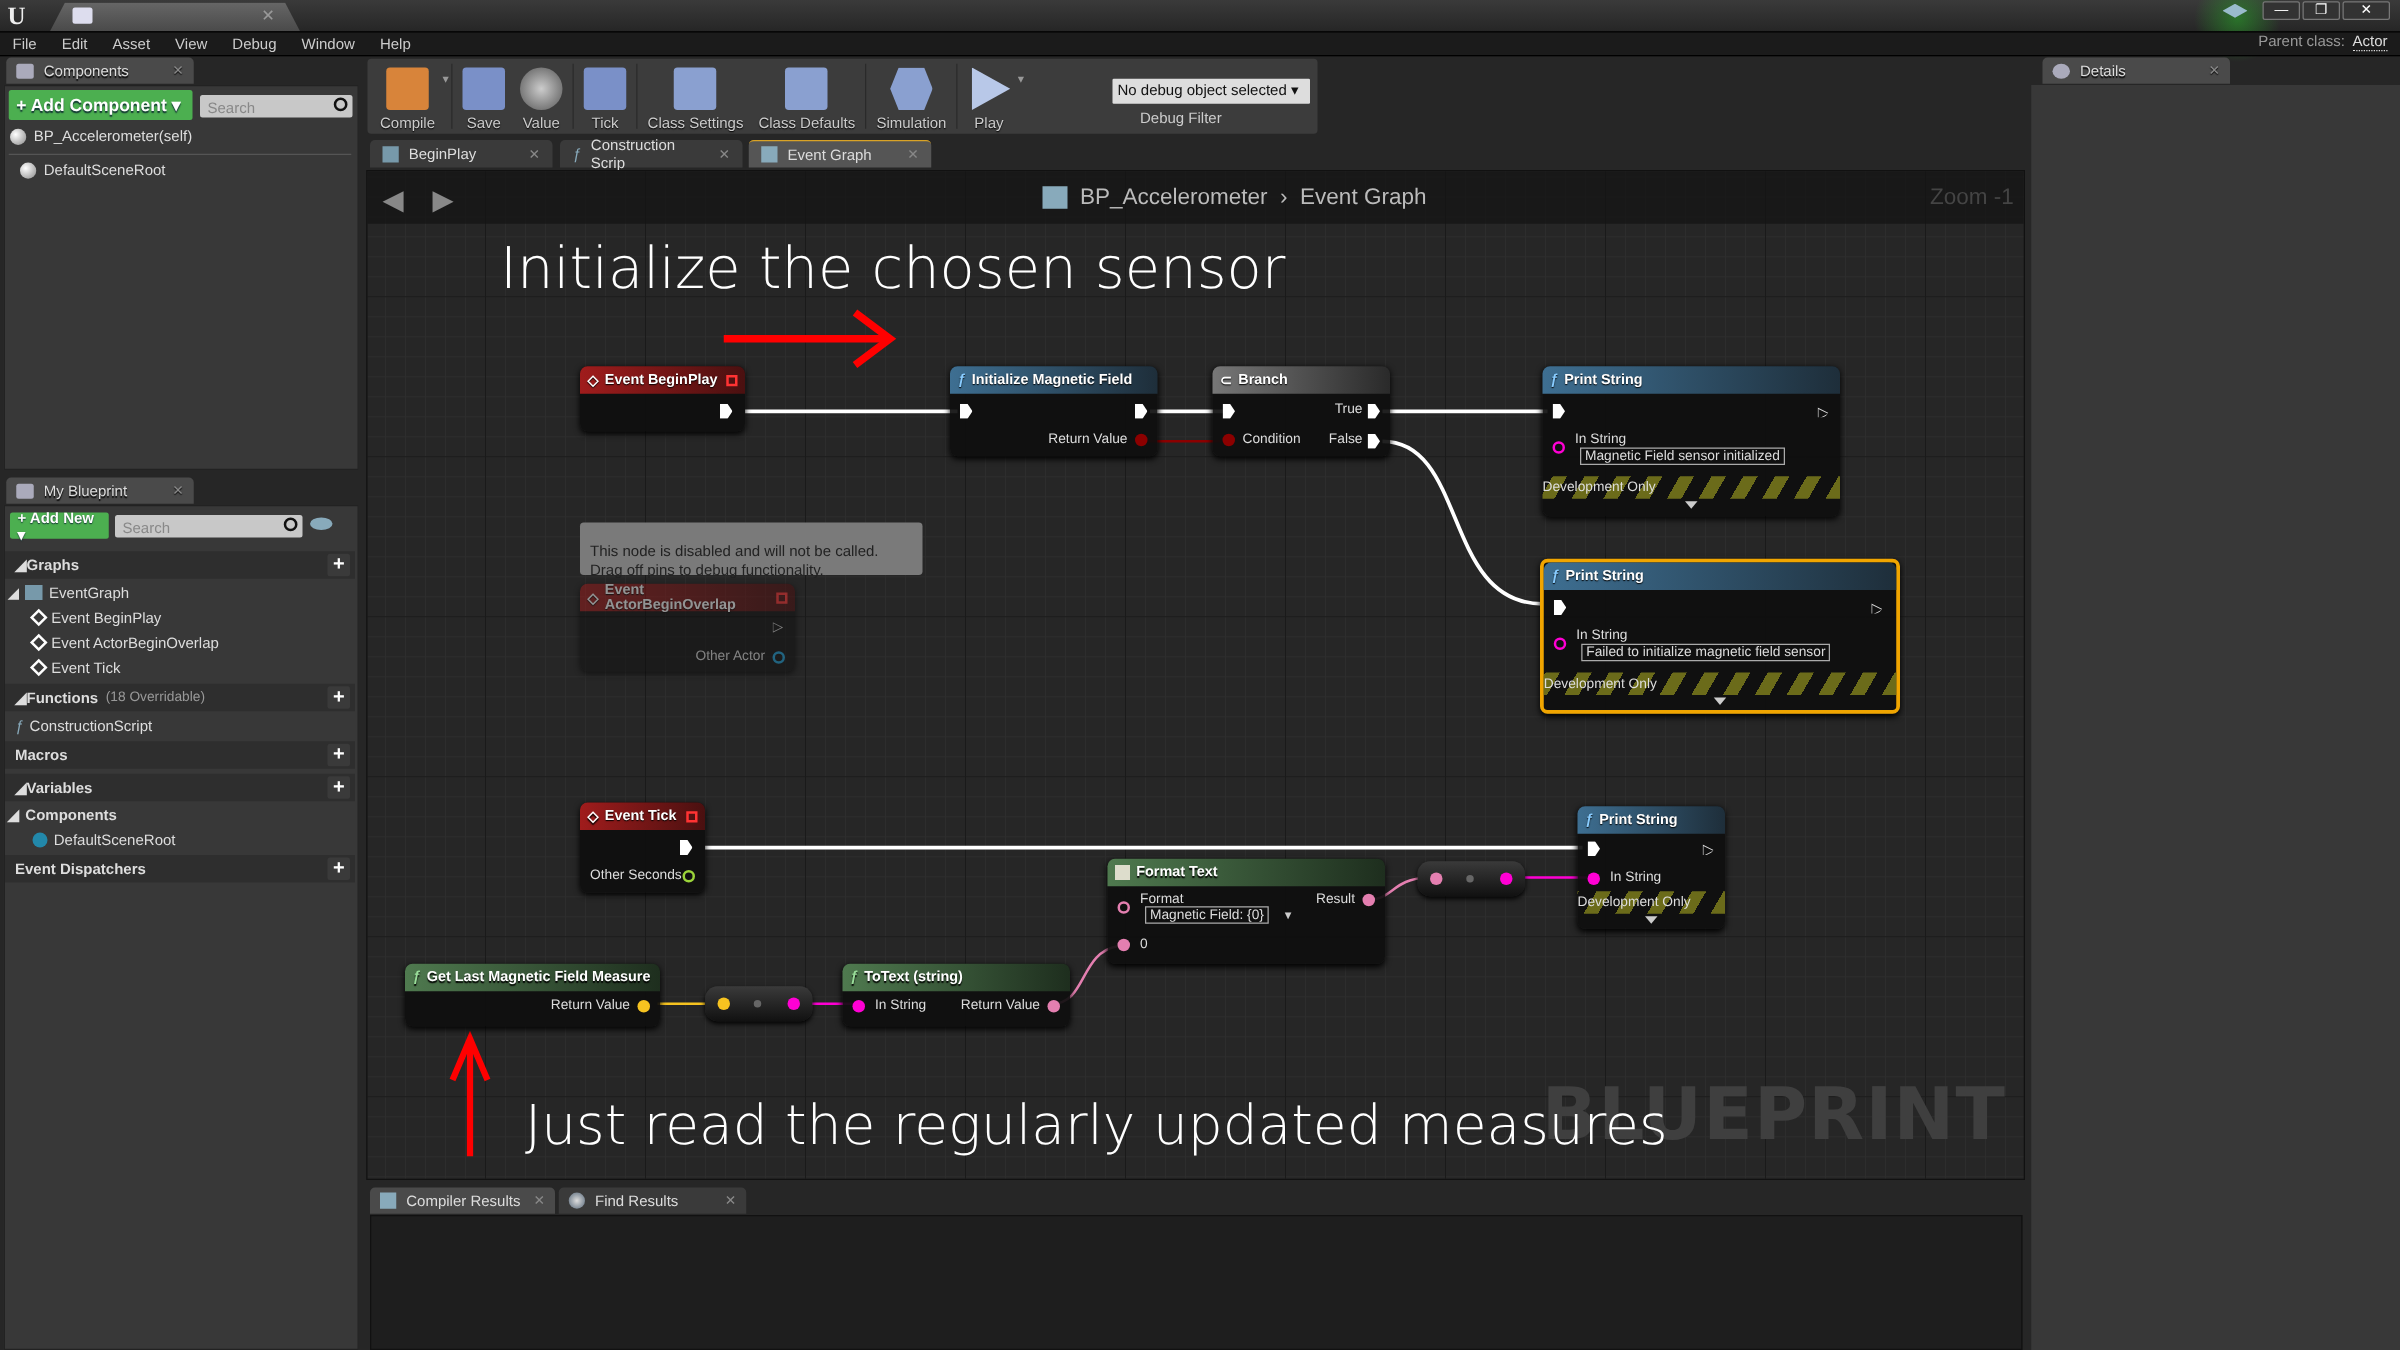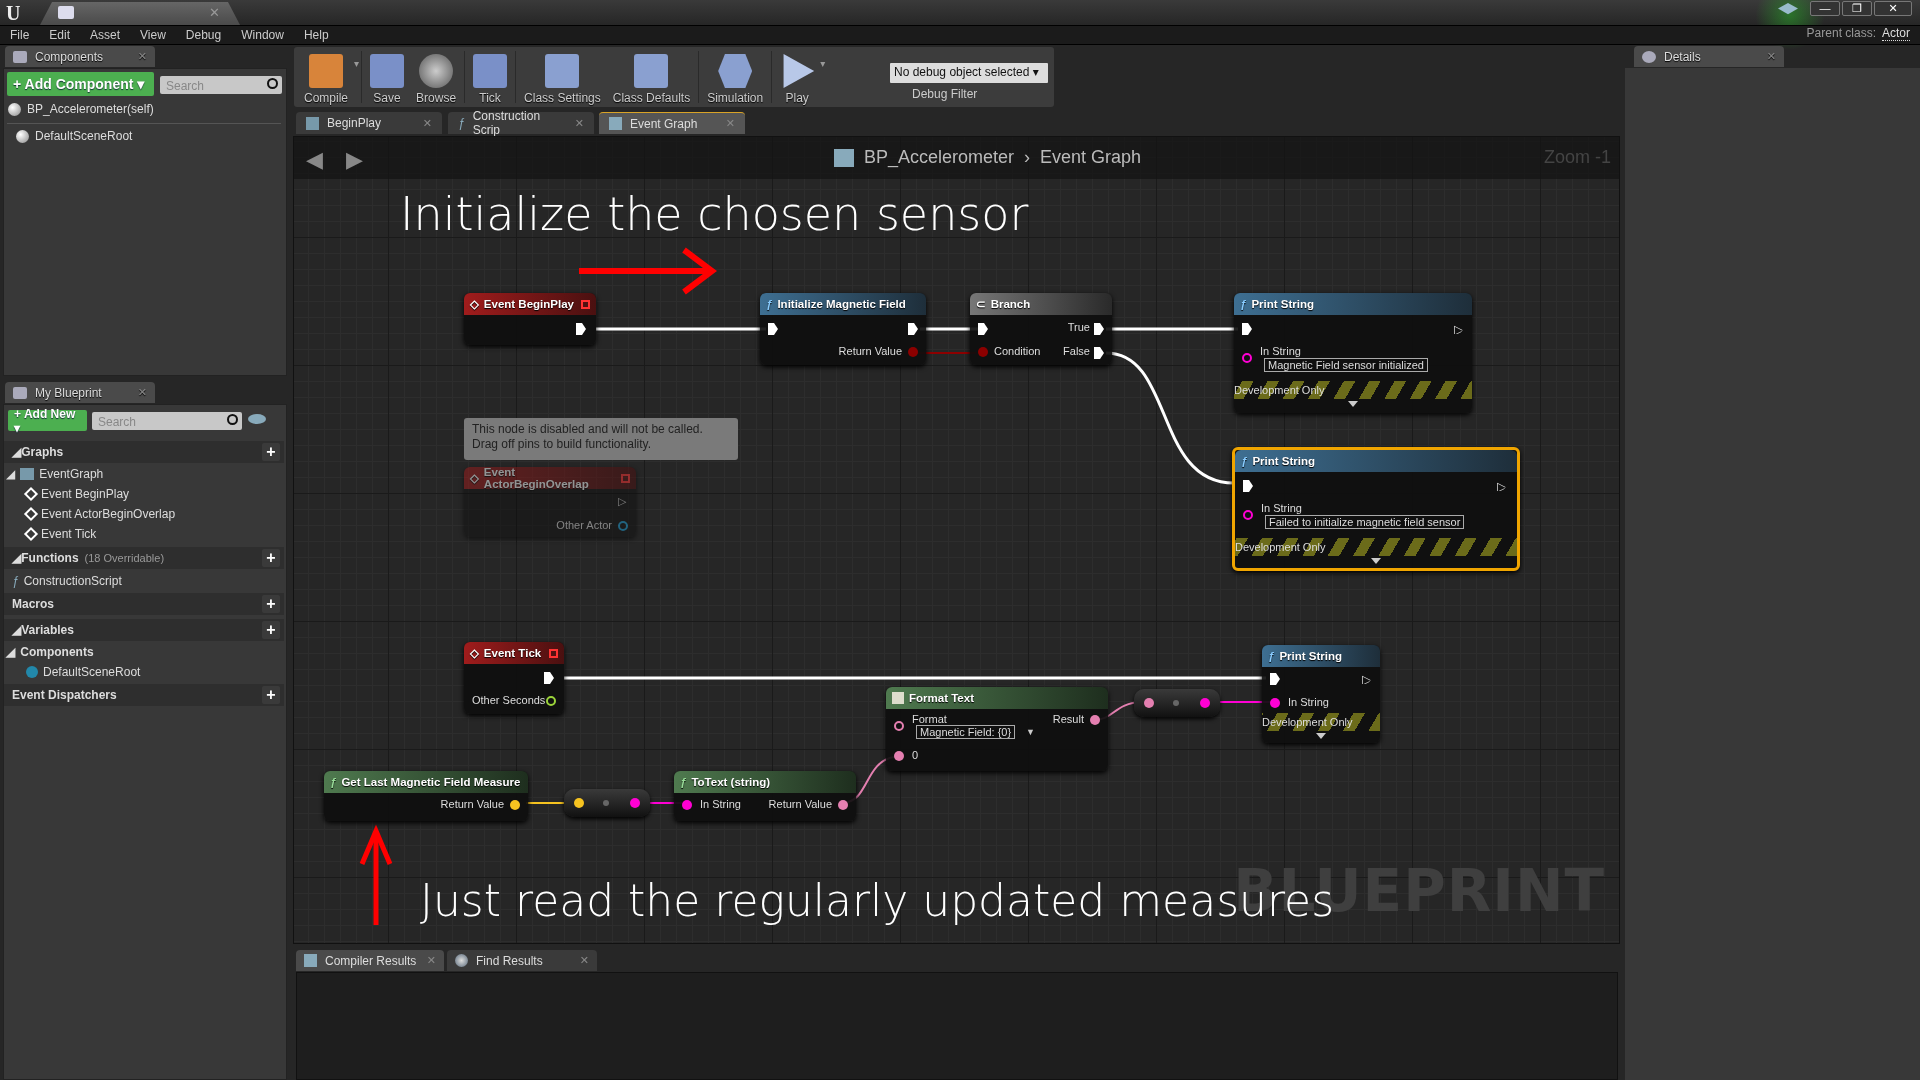--- a/index.html
+++ b/index.html
@@ -77,21 +77,21 @@
 .hd.branch{background:linear-gradient(90deg,#777,#2a2a2a)}
 .hd .sq{width:9px;height:9px;border:2px solid #f33;margin-left:auto}
 .exec{position:absolute;width:10px;height:12px;background:#fff;clip-path:polygon(0 0,60% 0,100% 50%,60% 100%,0 100%)}
 .exec.hollow{background:none;border:none}
 .pin{position:absolute;width:10px;height:10px;border-radius:50%}
 .lbl{position:absolute;font-size:11px;color:#ddd;white-space:nowrap}
 .valbox{position:absolute;border:1px solid #aaa;padding:0 3px;font-size:11px;color:#ddd;white-space:nowrap}
 .devonly{position:absolute;left:0;right:0;height:18px;background:repeating-linear-gradient(-60deg,#6b6b1a 0 10px,transparent 10px 22px);text-align:left;font-size:11px;color:#ddd;line-height:18px}
 .tri{position:absolute;left:50%;margin-left:-5px;width:0;height:0;border-left:5px solid transparent;border-right:5px solid transparent;border-top:6px solid #ccc}
 .reroute{position:absolute;height:28px;background:linear-gradient(#3a3a3a,#111);border-radius:10px;box-shadow:0 2px 4px #000}
-#tooltip-comment{left:170px;top:281px;width:274px;height:42px;background:#7a7a7a;border-radius:3px;color:#222;font-size:12px;padding:4px 8px;line-height:15px}
+#tooltip-comment{left:170px;top:281px;width:274px;height:42px;background:#7a7a7a;border-radius:3px;color:#222;font-size:12px;padding:16px 8px;line-height:15px}
 
 .btab{position:absolute;top:950px;height:21px;background:#3a3a3a;border-radius:4px 4px 0 0;display:flex;align-items:center;padding:0 8px;font-size:12px;color:#ddd;gap:8px}
 .btab.active{background:#4a4a4a}
 .btab .x{margin-left:auto;color:#888;font-size:11px}
 #bottom-body{left:296px;top:972px;width:1322px;height:108px;background:#1e1e1e;border:1px solid #111}
 
 #details-tab{left:1634px;top:46px;width:150px}
 #details-body{left:1625px;top:68px;width:295px;height:1012px;background:#383838}
 </style>
 </head>
@@ -190,21 +190,21 @@
       <span>Compile</span>
     </div>
   <span style="font-size:10px;color:#999;margin-bottom:36px">▾</span>
   <div class="tb-div"></div>
   <div class="tb-btn">
       <div class="tb-ic" style="background:#7a90c8"></div>
       <span>Save</span>
     </div>
   <div class="tb-btn">
       <div class="tb-ic" style="background:radial-gradient(#ccc,#555);border-radius:50%"></div>
-      <span>Browse</span>
+      <span>Value</span>
     </div>
   <div class="tb-div"></div>
   <div class="tb-btn">
       <div class="tb-ic" style="background:#7a90c8"></div>
       <span>Tick</span>
     </div>
   <div class="tb-div"></div>
   <div class="tb-btn">
       <div class="tb-ic" style="background:#8aa0d0"></div>
       <span>Class Settings</span>
@@ -337,21 +337,21 @@
     <span class="exec hollow" style="right:10px;top:29px;color:#ddd;font-size:13px">▷</span>
     <span class="pin" style="left:8px;top:60px;border:2px solid #ff00d4"></span>
     <span class="lbl" style="left:26px;top:52px">In String</span>
     <span class="valbox" style="left:30px;top:65px">Failed to initialize magnetic field sensor</span>
     <div class="devonly" style="top:88px">Development Only</div>
     <span class="tri" style="top:108px"></span>
   </div>
 
   <div id="tooltip-comment" class="abs">
     <div>This node is disabled and will not be called.</div>
-    <div>Drag off pins to build functionality.</div>
+    <div>Drag off pins to debug functionality.</div>
   </div>
   <div class="node" style="left:170px;top:330px;width:172px;height:70px;opacity:.5">
     <div class="hd event">
         <span>◇</span>
         <span>Event ActorBeginOverlap</span>
         <span class="sq"></span>
       </div>
     <span class="exec hollow" style="right:8px;top:28px;color:#ddd">▷</span>
     <span class="lbl" style="right:24px;top:52px">Other Actor</span>
     <span class="pin" style="right:8px;top:54px;border:2px solid #1ea0d8"></span>

